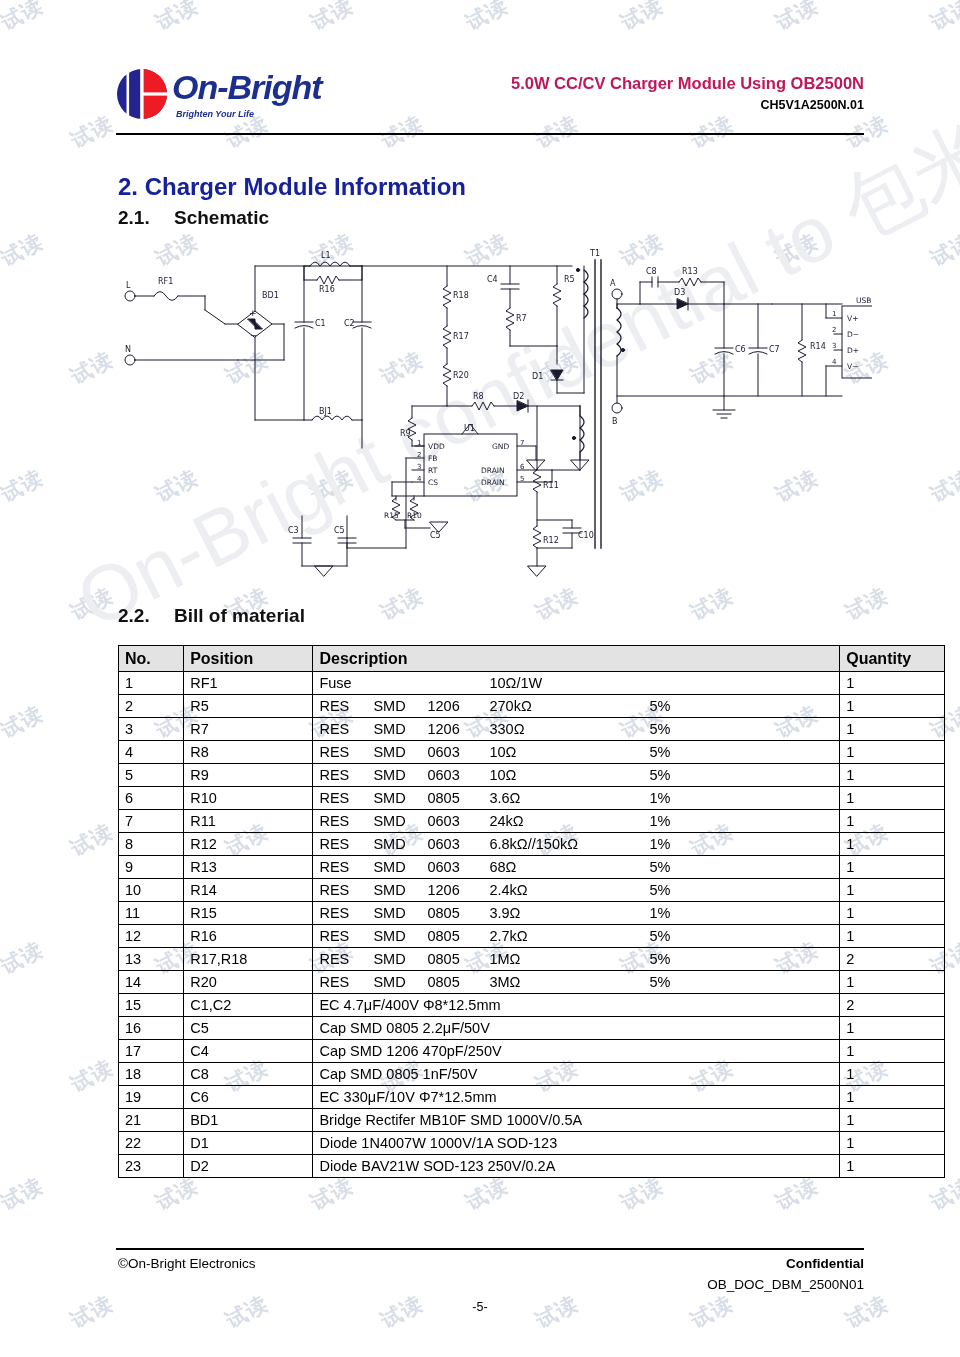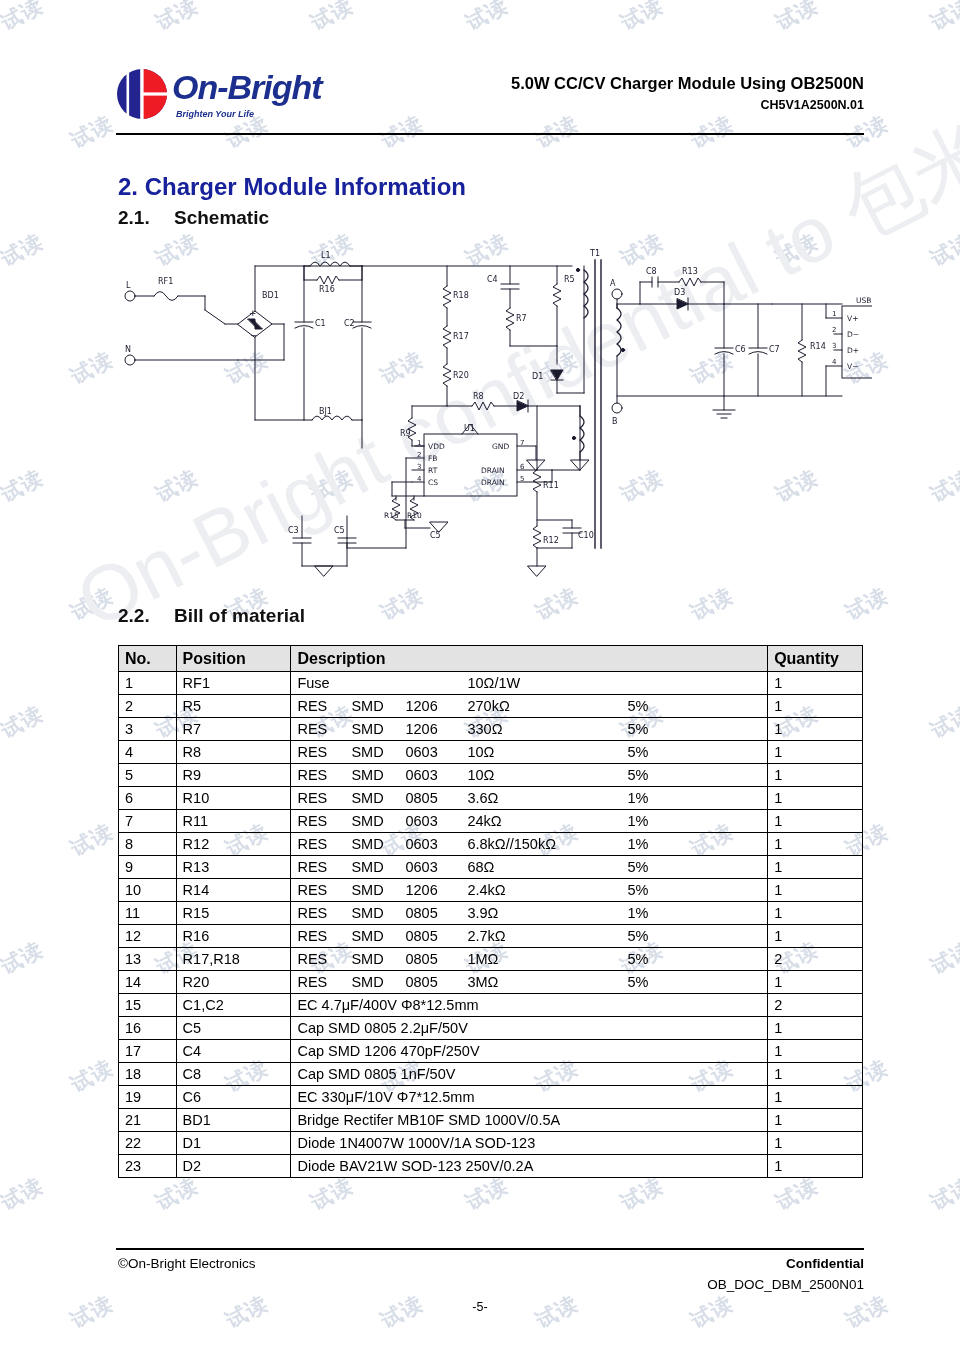--- a/index.html
+++ b/index.html
@@ -93,21 +93,21 @@
     font-style: italic;
     color: #1d2f8e;
   }
   #doc-title {
     position: absolute;
     right: 96px;
     top: 74px;
     font-size: 16.5px;
     font-weight: bold;
     text-align: right;
-    color: #000000;
+    color: #be185d;
   }
   #doc-code {
     position: absolute;
     right: 96px;
     top: 98px;
     font-size: 12.5px;
     font-weight: bold;
     text-align: right;
     color: #000;
   }
@@ -162,21 +162,21 @@
     height: 340px;
     z-index: 2;
   }
   #schematic svg { display: block; }
 
   
   #bom {
     position: absolute;
     left: 118px;
     top: 645px;
-    width: 745px;
+    width: 827px;
     border-collapse: collapse;
     z-index: 3;
     background: transparent;
   }
   #bom th, #bom td {
     border: 1px solid #000;
     font-size: 14.5px;
     padding: 1px 0 1px 6px;
     height: 20px;
     line-height: 18px;

